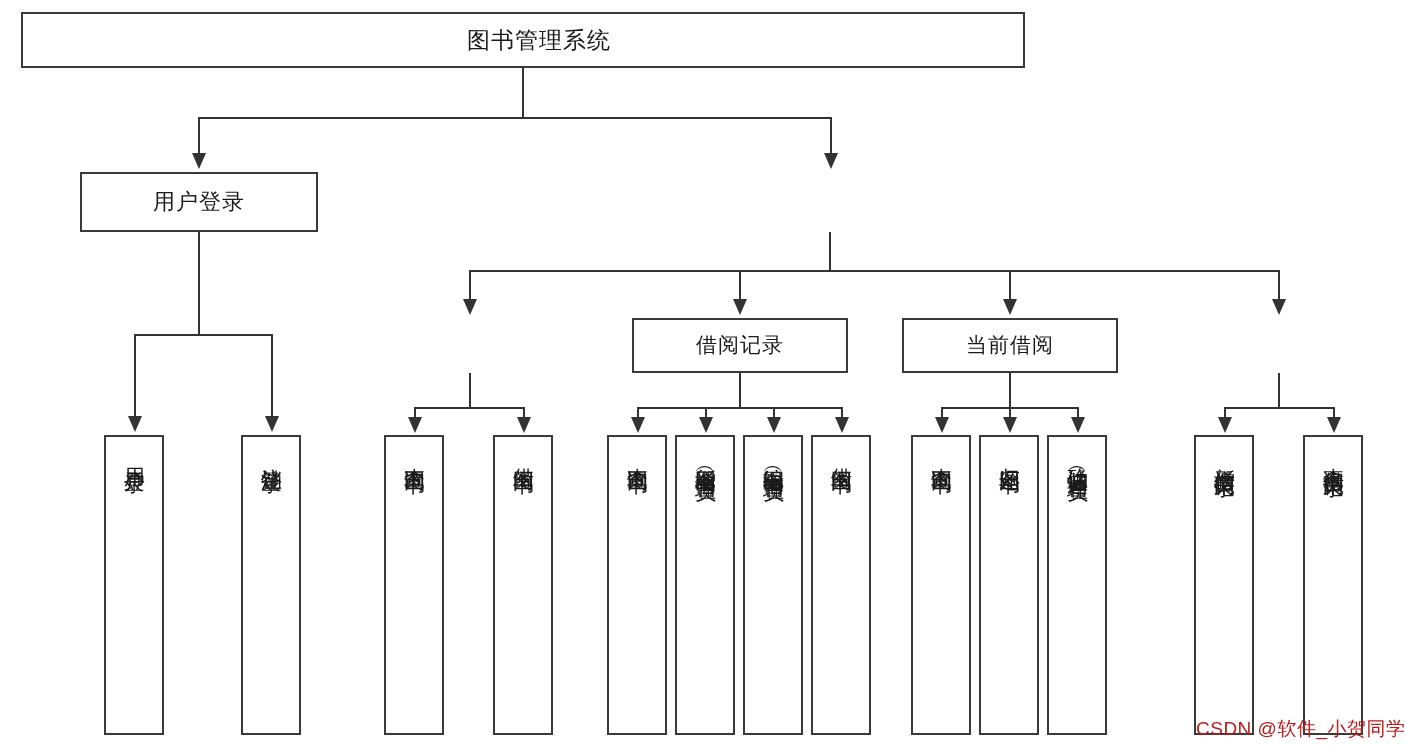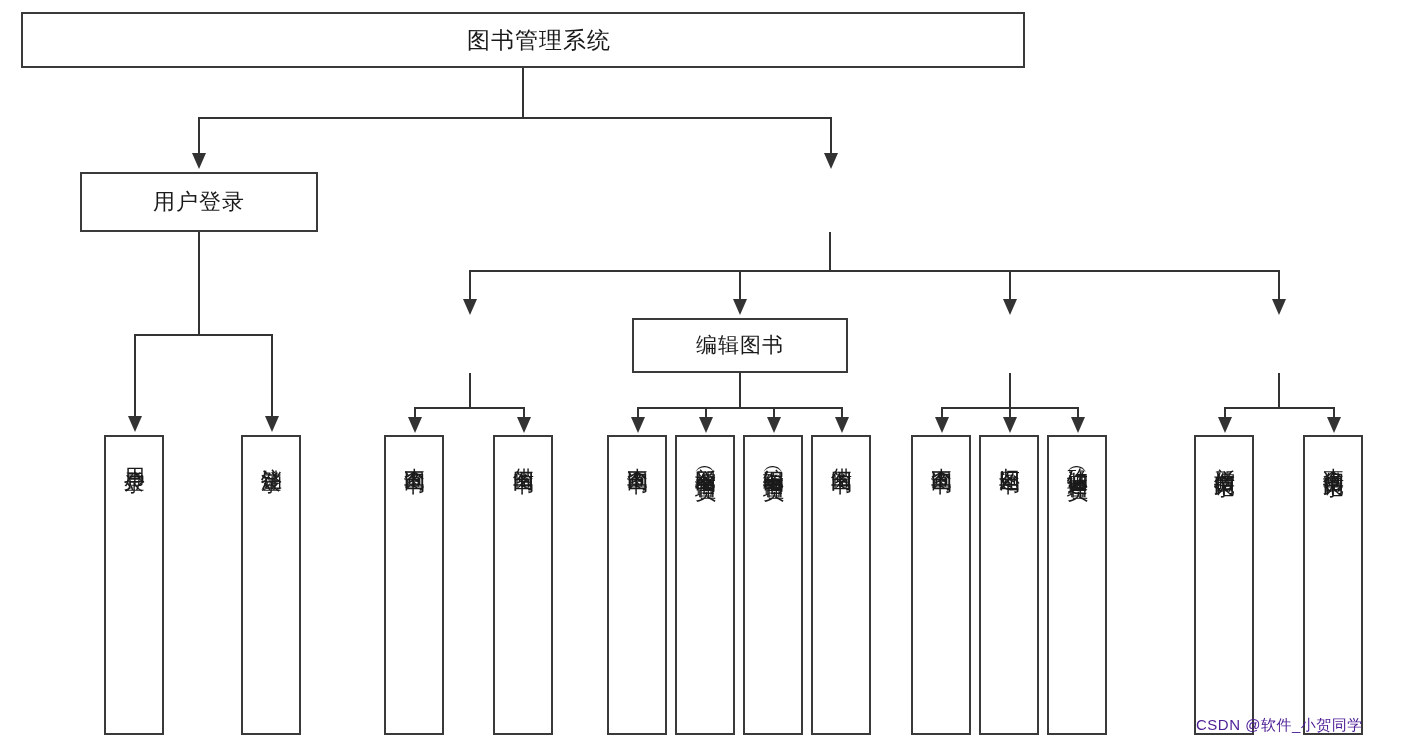--- a/index.html
+++ b/index.html
@@ -67,22 +67,22 @@
     width: 0;
     height: 0;
     border-left: 7px solid transparent;
     border-right: 7px solid transparent;
     border-top: 16px solid #333333;
   }
 
   
   #watermark {
     position: absolute;
-    font-size: 15px;
-    color: #4c1d95;
+    font-size: 19px;
+    color: #b91c1c;
     white-space: nowrap;
     letter-spacing: 0.5px;
   }
 </style>
 </head>
 <body>
 
 <div id="canvas">
 
   <div class="node root" style="left:21px; top:12px; width:1004px; height:56px;padding-left:32px;">
@@ -115,21 +115,24 @@
   <div class="conn v" style="left:469px; top:270px; height:30px;"></div>
   <div class="arrow" style="left:463px; top:299px;"></div>
   <div class="conn v" style="left:739px; top:270px; height:30px;"></div>
   <div class="arrow" style="left:733px; top:299px;"></div>
   <div class="conn v" style="left:1009px; top:270px; height:30px;"></div>
   <div class="arrow" style="left:1003px; top:299px;"></div>
   <div class="conn v" style="left:1278px; top:270px; height:30px;"></div>
   <div class="arrow" style="left:1272px; top:299px;"></div>
 
   <div class="node level3" style="left:632px; top:318px; width:216px; height:55px;">
-    <span class="node-label">编辑图书</span>
+    <span class="node-label">借阅记录</span>
+  </div>
+  <div class="node level3" style="left:902px; top:318px; width:216px; height:55px;">
+    <span class="node-label">当前借阅</span>
   </div>
 
   <div class="conn v" style="left:469px; top:373px; height:35px;"></div>
   <div class="conn h" style="left:414px; top:407px; width:110px;"></div>
   <div class="conn v" style="left:414px; top:407px; height:12px;"></div>
   <div class="arrow" style="left:408px; top:417px;"></div>
   <div class="conn v" style="left:523px; top:407px; height:12px;"></div>
   <div class="arrow" style="left:517px; top:417px;"></div>
 
   <div class="conn v" style="left:739px; top:373px; height:35px;"></div>

